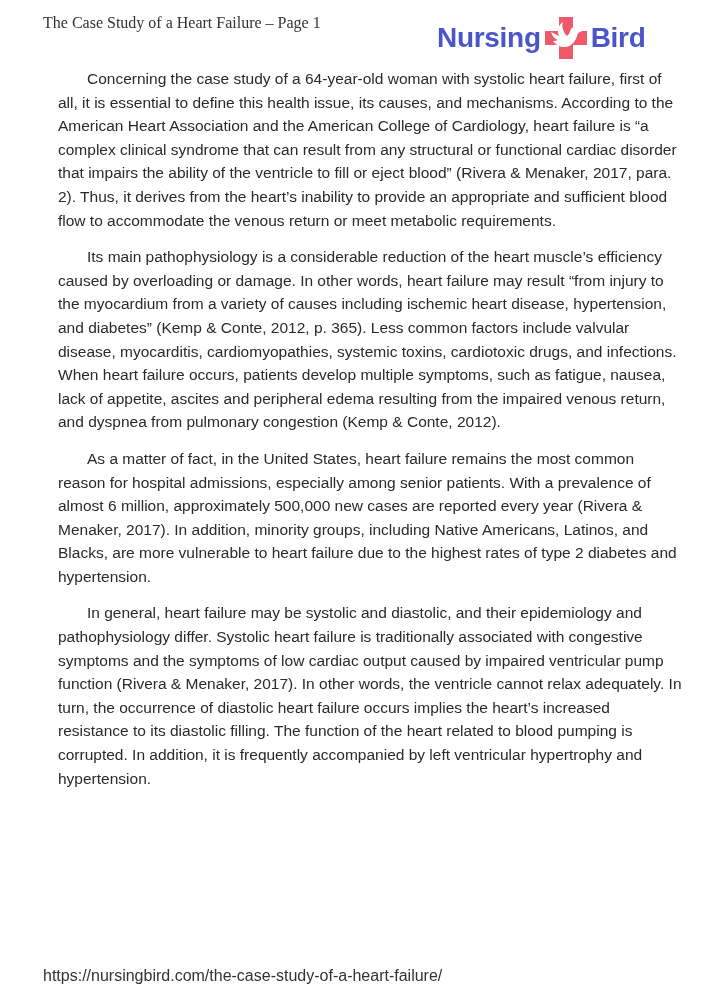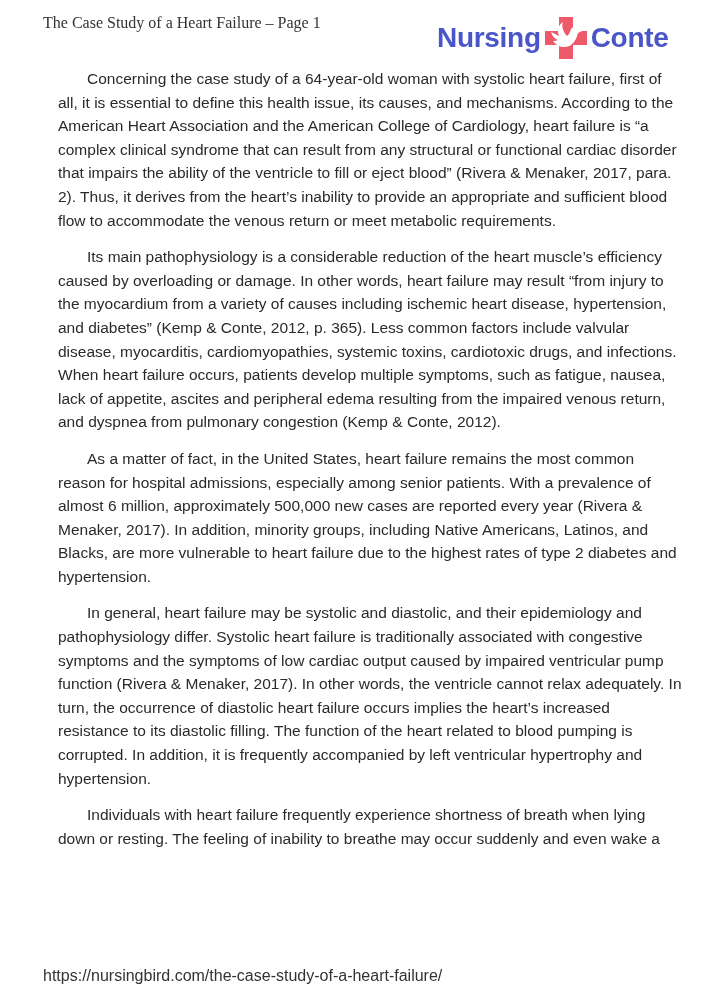--- a/index.html
+++ b/index.html
@@ -23,24 +23,23 @@
 
 <div class="logo">
   <span class="logo-word">Nursing</span>
   <span class="logo-cross">
     <span class="v"></span>
       <span class="h"></span>
     <svg width="38" height="34" viewBox="0 0 38 34">
       <path d="M6 20 C10 26 18 28 24 24 C28 21 30 16 31 12 L35 10 L31 9 C30 6 27 5 25 7 C23 9 23 13 20 15 C17 12 14 6 16 1 C11 4 10 10 12 15 C9 14 7 12 4 11 C5 15 8 18 11 19 C9 20 7 20 6 20 Z" fill="#ffffff"></path>
     </svg>
   </span>
-  <span class="logo-word">Conte</span>
+  <span class="logo-word">Bird</span>
 </div>
 
 <div class="content">
   <p class="para">Concerning the case study of a 64-year-old woman with systolic heart failure, first of all, it is essential to define this health issue, its causes, and mechanisms. According to the American Heart Association and the American College of Cardiology, heart failure is “a complex clinical syndrome that can result from any structural or functional cardiac disorder that impairs the ability of the ventricle to fill or eject blood” (Rivera &amp; Menaker, 2017, para. 2). Thus, it derives from the heart’s inability to provide an appropriate and sufficient blood flow to accommodate the venous return or meet metabolic requirements.</p>
   <p class="para">Its main pathophysiology is a considerable reduction of the heart muscle’s efficiency caused by overloading or damage. In other words, heart failure may result “from injury to the myocardium from a variety of causes including ischemic heart disease, hypertension, and diabetes” (Kemp &amp; Conte, 2012, p. 365). Less common factors include valvular disease, myocarditis, cardiomyopathies, systemic toxins, cardiotoxic drugs, and infections. When heart failure occurs, patients develop multiple symptoms, such as fatigue, nausea, lack of appetite, ascites and peripheral edema resulting from the impaired venous return, and dyspnea from pulmonary congestion (Kemp &amp; Conte, 2012).</p>
   <p class="para">As a matter of fact, in the United States, heart failure remains the most common reason for hospital admissions, especially among senior patients. With a prevalence of almost 6 million, approximately 500,000 new cases are reported every year (Rivera &amp; Menaker, 2017). In addition, minority groups, including Native Americans, Latinos, and Blacks, are more vulnerable to heart failure due to the highest rates of type 2 diabetes and hypertension.</p>
   <p class="para">In general, heart failure may be systolic and diastolic, and their epidemiology and pathophysiology differ. Systolic heart failure is traditionally associated with congestive symptoms and the symptoms of low cardiac output caused by impaired ventricular pump function (Rivera &amp; Menaker, 2017). In other words, the ventricle cannot relax adequately. In turn, the occurrence of diastolic heart failure occurs implies the heart’s increased resistance to its diastolic filling. The function of the heart related to blood pumping is corrupted. In addition, it is frequently accompanied by left ventricular hypertrophy and hypertension.</p>
-  <p class="para">Individuals with heart failure frequently experience shortness of breath when lying down or resting. The feeling of inability to breathe may occur suddenly and even wake a</p>
 </div>
 
 <div class="footer-url">https://nursingbird.com/the-case-study-of-a-heart-failure/</div>
 
 </body></html>

